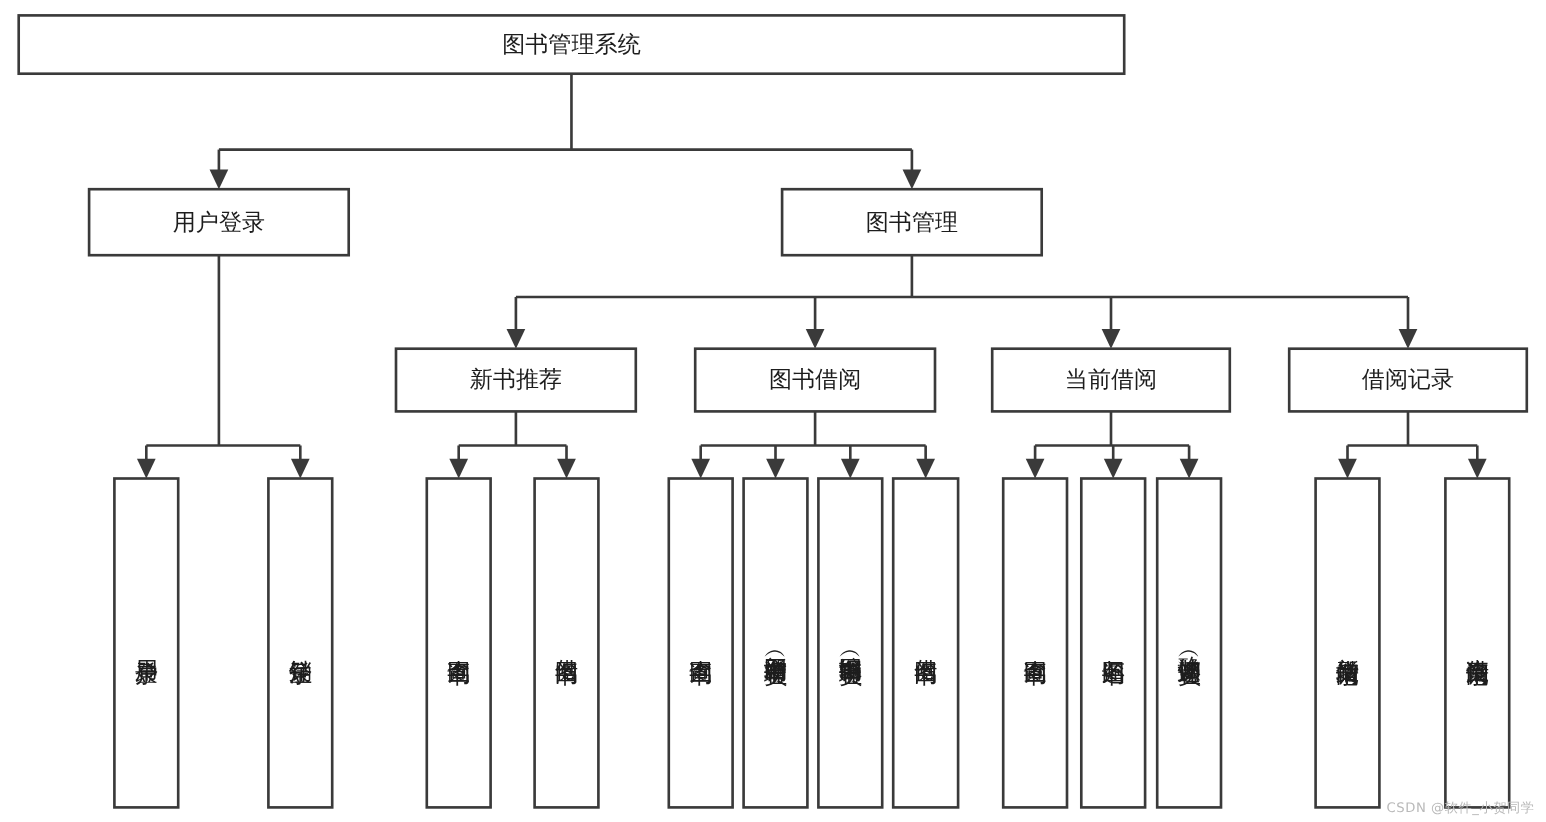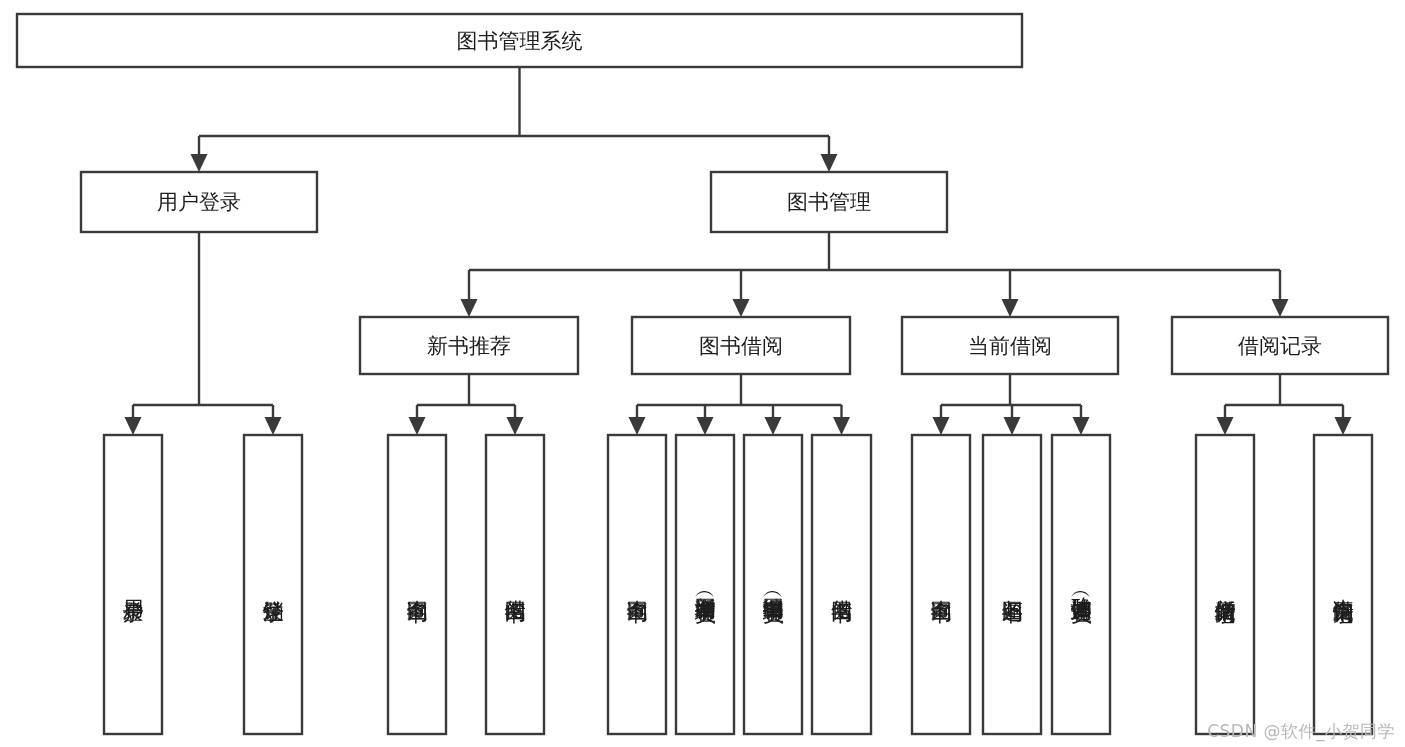--- a/index.html
+++ b/index.html
@@ -44,21 +44,21 @@
     stroke-width:2.4;
     fill:none;
     stroke-linecap:butt;
   }
   .arrow-head{fill:#3a3a3a;stroke:none;}
 
   #watermark{
     position:absolute;
     right:10px;
     bottom:4px;
-    font-size:17px;
+    font-size:12px;
     color:#b9b9b9;
     font-family:"DejaVu Sans","Liberation Sans",sans-serif;
     letter-spacing:0.5px;
     white-space:nowrap;
   }
 </style>
 </head>
 <body>
 
 <div id="diagram-root">

